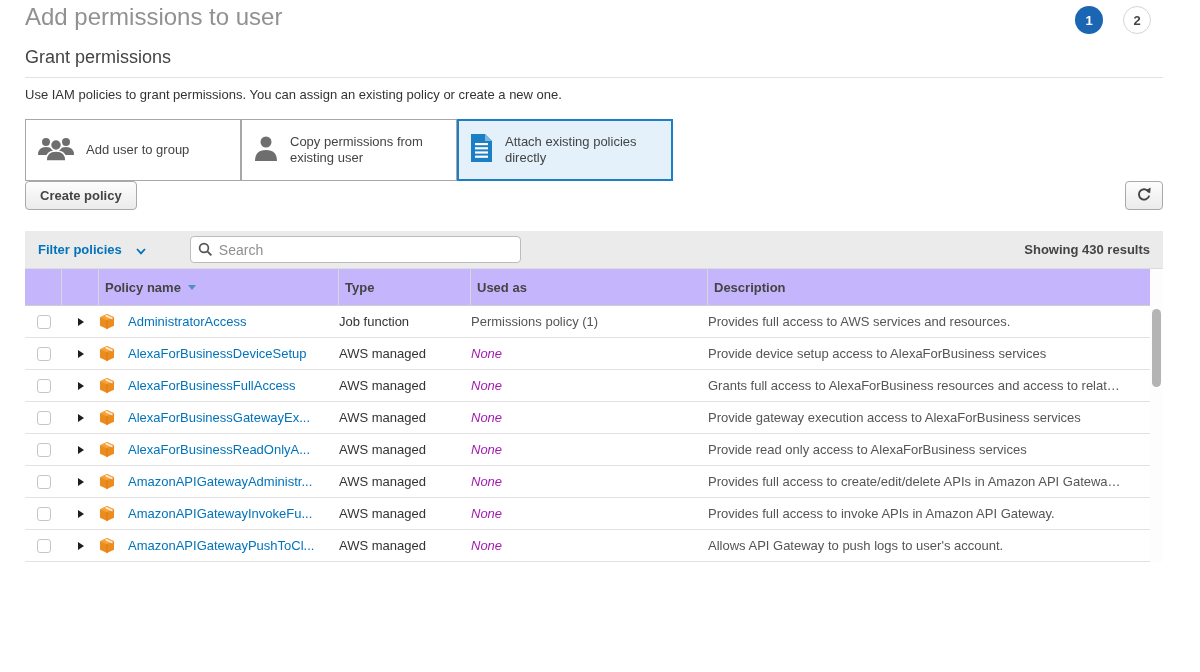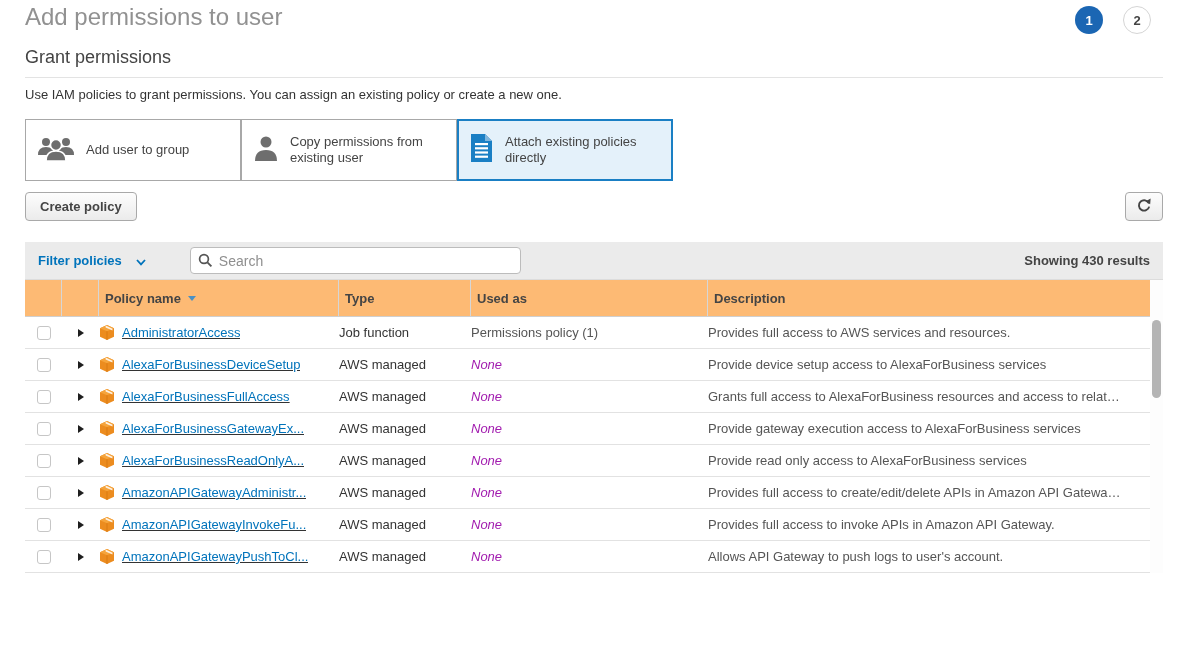--- a/index.html
+++ b/index.html
@@ -22,21 +22,21 @@
   .section-desc { font-size:13px; color:#333; margin-top:9px; }
 
   
   .cards { display:flex; margin-top:17px; }
   .card { width:216px; height:62px; border:1px solid #a8a8a8; background:#fff;
           display:flex; align-items:center; gap:11px; padding:0 11px; cursor:pointer; }
   .card.selected { border:2px solid #1a7fc4; background:#e4f1fa; padding:0 10px; }
   .card-label { font-size:13px; color:#444; line-height:16px; }
 
   
-  .toolbar { display:flex; justify-content:space-between; align-items:center; margin-top:11px; }
+  .toolbar { display:flex; justify-content:space-between; align-items:center; }
   .btn { border:1px solid #a9a9a9; border-radius:4px;
          background:linear-gradient(#fdfdfd,#ebebeb); font-size:13px; font-weight:bold;
          color:#444; padding:6px 14px; cursor:pointer; }
   .btn-icon { width:38px; height:29px; display:flex; align-items:center; justify-content:center;
               padding:0; }
 
   
   .panel { margin-top:21px; }
   .filter-bar { height:38px; background:#ebebeb; border-bottom:1px solid #dcdcdc;
                 display:flex; align-items:center; padding:0 13px; }
@@ -46,36 +46,36 @@
   .search-box input { width:331px; height:27px; border:1px solid #bcbcbc; border-radius:4px;
                       background:#fff; font-size:14px; color:#333; padding:0 8px 0 28px;
                       font-family:"Liberation Sans", sans-serif; outline:none; }
   .search-box input::placeholder { color:#8f8f8f; }
   .search-icon-wrap { position:absolute; left:8px; top:6px; }
   .results-text { margin-left:auto; font-size:13px; font-weight:bold; color:#444; }
 
   
   .table-area { display:flex; }
   .table-main { flex:1; }
-  .thead { display:flex; height:37px; background:#fdba74; border-bottom:1px solid #cfcfcf; }
+  .thead { display:flex; height:37px; background:#c4b5fd; border-bottom:1px solid #cfcfcf; }
   .th { display:flex; align-items:center; font-size:13px; font-weight:bold; color:#444;
         border-right:1px solid #d6d6d6; padding-left:6px; }
   .th:last-child { border-right:none; }
   .col-check { width:37px; justify-content:center; padding-left:0; }
   .col-arrow { width:37px; justify-content:center; padding-left:0; }
   .col-name  { width:240px; }
   .col-type  { width:132px; }
   .col-used  { width:237px; }
   .col-desc  { flex:1; }
   .sort-arrow { width:0; height:0; border-left:4px solid transparent; border-right:4px solid transparent;
                 border-top:5px solid #4a90c4; margin-left:7px; }
   .row { display:flex; align-items:center; height:32px; border-bottom:1px solid #e2e2e2;
          background:#fff; }
   .cell { display:flex; align-items:center; font-size:13px; overflow:hidden; white-space:nowrap; }
-  .cell.col-name { gap:7px;text-decoration:underline; }
+  .cell.col-name { gap:13px; }
   .checkbox { width:14px; height:14px; border:1px solid #c6c6c6; border-radius:3px;
               background:#fff; cursor:pointer; }
   .expand-caret { width:0; height:0; border-top:4.5px solid transparent;
                   border-bottom:4.5px solid transparent; border-left:6.5px solid #1e1e1e;
                   cursor:pointer; }
   .policy-link { color:#0073bb; text-decoration:none; cursor:pointer; overflow:hidden;
                  white-space:nowrap; }
   .type-text { color:#333; }
   .used-text { color:#555; }
   .used-text.muted-italic { color:#a21caf; font-style:italic; }

